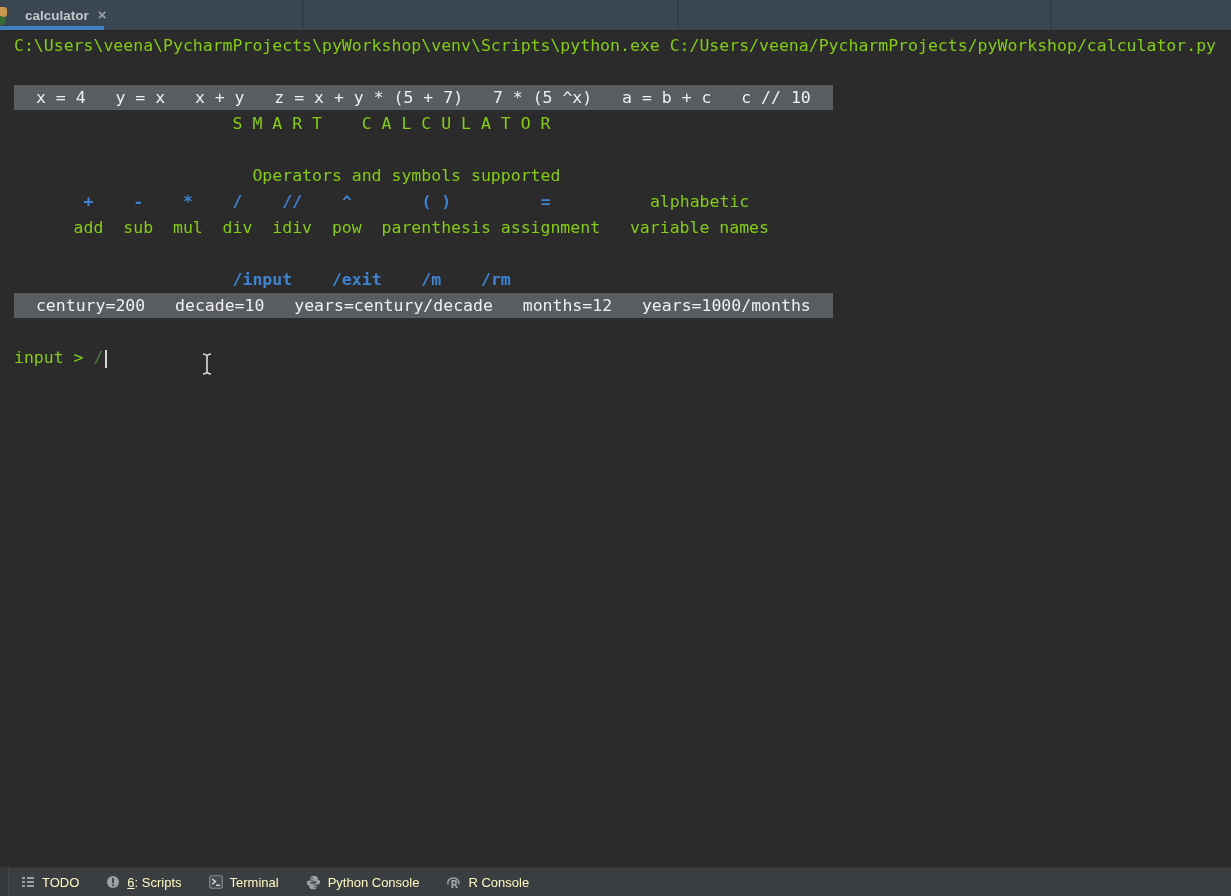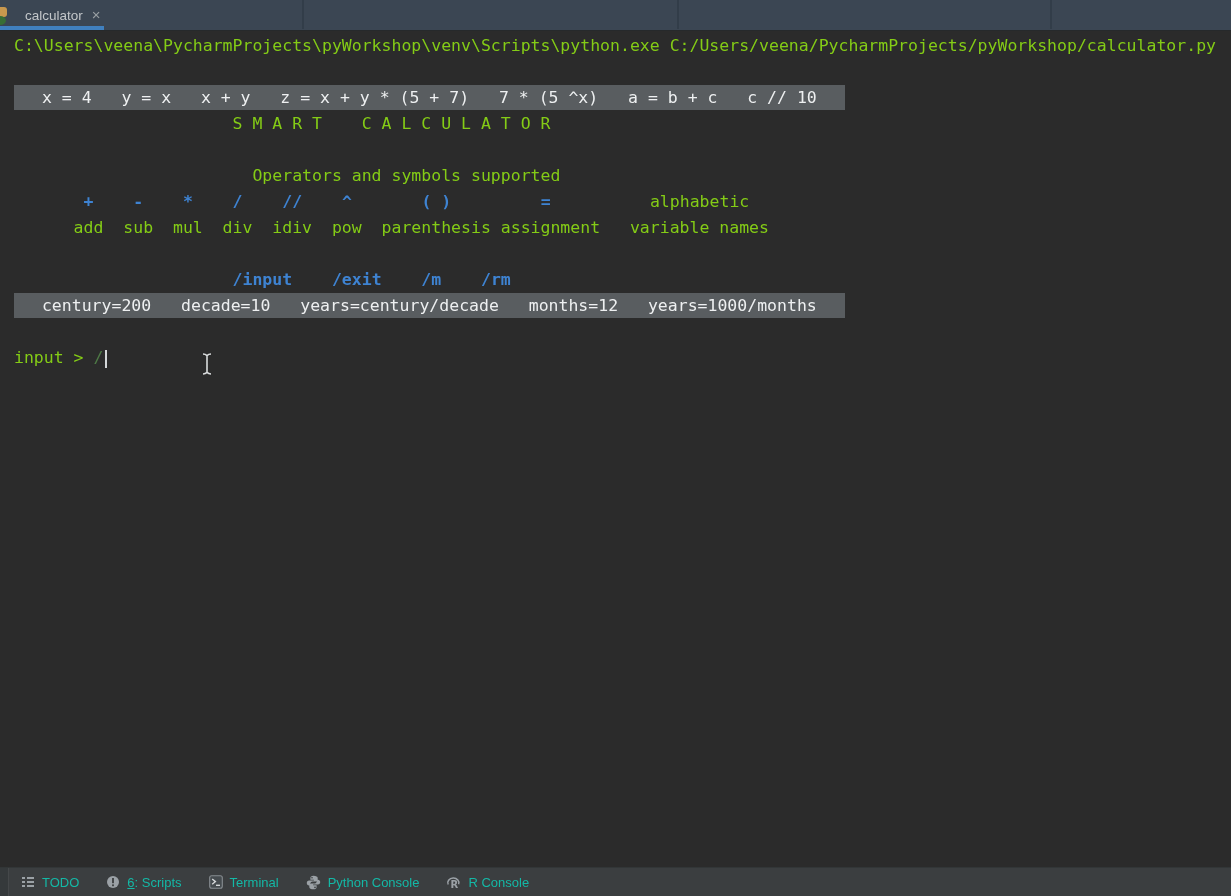--- a/index.html
+++ b/index.html
@@ -5,48 +5,48 @@
   * { margin:0; padding:0; box-sizing:border-box; }
   html,body { width:1231px; height:896px; background:#2b2b2b; overflow:hidden; }
   .app { position:relative; width:1231px; height:896px; font-family:"Liberation Sans", sans-serif; }
 
   
   .tabbar { position:absolute; top:0; left:0; right:0; height:31px;
             background:#3b4653; border-bottom:1px solid #26292b; }
   .tb-divider { position:absolute; top:0; bottom:1px; width:2px; background:#323d49; }
   .tb-divider.d1 { left:302px; } .tb-divider.d2 { left:677px; } .tb-divider.d3 { left:1050px; }
   .tab { position:absolute; left:0; top:0; height:30px; width:104px;
-         display:flex; align-items:center; cursor:pointer; }
+         display:flex; align-items:center; cursor:pointer;font-weight:bold; }
   .tab::after { content:''; position:absolute; left:0; right:0; bottom:0; height:4px; background:#4080bf; }
   .tab-icon { position:relative; width:11px; height:24px; overflow:hidden; flex:0 0 11px; }
   .ti-top { position:absolute; left:-5px; top:4px; width:12px; height:10px; background:#c8984e; border-radius:3px; }
   .ti-bot { position:absolute; left:-6px; top:13px; width:12px; height:9px; background:#386e36; border-radius:50%; }
   .tab-label { margin-left:14px; font-size:13.5px; color:#c3c7ca; }
   .tab-close { margin-left:9px; font-size:15px; line-height:14px; color:#9aa0a4; cursor:pointer; }
 
   
   .console { position:absolute; top:31px; left:0; right:0; bottom:29px;
              background:#2b2b2b; padding:2px 0 0 14px; cursor:text; }
   .cline { height:26px; line-height:26px; white-space:pre;
            font-family:"DejaVu Sans Mono", monospace; font-size:16.5px; }
   .s-d   { color:#84cc16; }
   .s-b   { color:#3e83d2; font-weight:bold; }
   .s-g   { color:#4e7a46; }
-  .s-hl  { background:#595d60; color:#eef0f1; padding:3px 18px; }
+  .s-hl  { background:#595d60; color:#eef0f1; padding:3px 12px; }
   .s-caret { display:inline-block; width:2px; height:18px; background:#d4d7d9;
              vertical-align:middle; margin-left:2px; }
 
   
   .statusbar { position:absolute; left:0; right:0; bottom:0; height:29px;
                background:#3b3e40; border-top:1px solid #323637;
                display:flex; align-items:center; padding-left:21px; gap:27px; }
   .sb-corner { position:absolute; left:0; top:0; bottom:0; width:9px;
                background:#35393b; border-right:1px solid #45484a; }
   .sb-item { display:flex; align-items:center; gap:7px; cursor:pointer;
-             font-size:13px; color:#14b8a6; }
+             font-size:13px; color:#fef9c3; }
   .sb-item svg { display:block; }
   .sb-num { text-decoration:underline; }
 
   
   .mouse { position:absolute; left:200px; top:352px; pointer-events:none; }
 </style>
 </head>
 <body>
 
 <div class="app">

